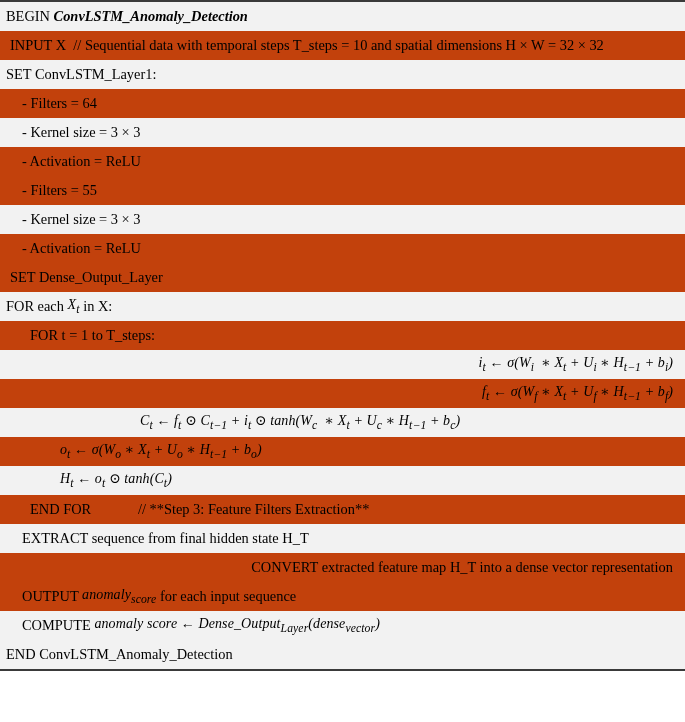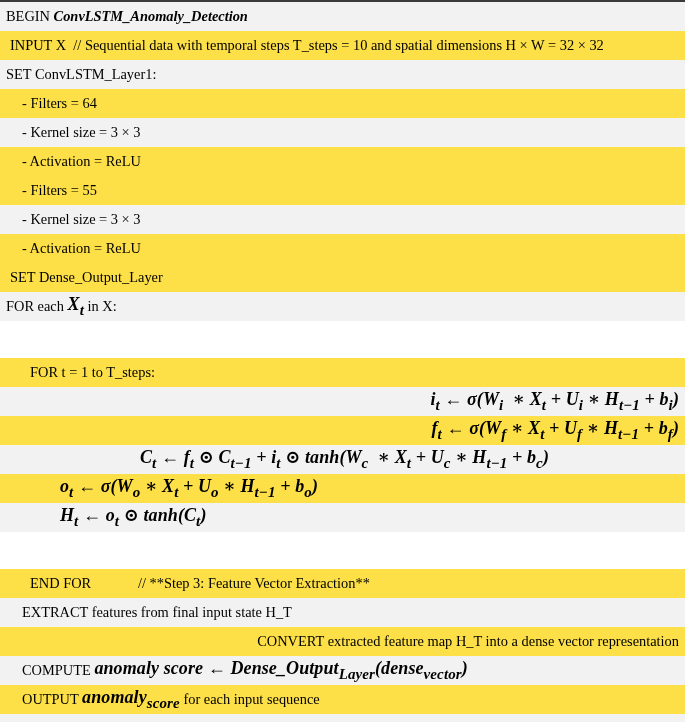--- a/index.html
+++ b/index.html
@@ -26,43 +26,43 @@
   .algo-row {
     box-sizing: border-box;
     width: 100%;
     height: 29px;
     display: flex;
     align-items: center;
     font-size: 14.4px;
     line-height: 1;
     white-space: pre;
     overflow: hidden;
-    padding-right: 6px;
+    padding-right: 12px;
   }
   .algo-row.band    { background: #f2f2f2; }
-  .algo-row.plain   { background: #fde047; }
+  .algo-row.plain   { background: #c2410c; }
 
   
   .ind-0  { padding-left: 6px; }
   .ind-1  { padding-left: 10px; }
   .ind-2  { padding-left: 14px; justify-content: flex-end; }
   .ind-3  { padding-left: 22px; }
-  .ind-4  { padding-left: 30px; margin-top: 37px; }
+  .ind-4  { padding-left: 30px; }
   .ind-5  { padding-left: 36px; justify-content: flex-end; }
   .ind-6  { padding-left: 60px; }
   .ind-8  { padding-left: 140px; }
 
   .row-text { display: inline-block; }
 
   
   .mono-math {
     font-family: "Liberation Serif", "DejaVu Serif", serif;
-    font-weight: bold;
+    font-weight: normal;
     font-style: italic;
-    font-size: 18px;
+    font-size: 14px;
     letter-spacing: 0.1px;
   }
   .bi {
     font-weight: bold;
     font-style: italic;
   }
 </style>
 </head>
 <body>
 
@@ -132,36 +132,36 @@
 
   <div class="algo-row plain ind-6">
     <span class="mono-math">o<sub>t</sub> ← σ(W<sub>o</sub> ∗ X<sub>t</sub> + U<sub>o</sub> ∗ H<sub>t−1</sub> + b<sub>o</sub>)</span>
   </div>
 
   <div class="algo-row band ind-6">
     <span class="mono-math">H<sub>t</sub> ← o<sub>t</sub> ⊙ tanh(C<sub>t</sub>)</span>
   </div>
 
   <div class="algo-row plain ind-4">
-    <span class="row-text">END FOR</span><span>&nbsp;&nbsp;&nbsp;&nbsp;&nbsp;&nbsp;&nbsp;&nbsp;&nbsp;&nbsp;&nbsp;&nbsp;&nbsp;</span><span class="row-text">// **Step 3: Feature Vector Extraction**</span>
+    <span class="row-text">END FOR</span><span>&nbsp;&nbsp;&nbsp;&nbsp;&nbsp;&nbsp;&nbsp;&nbsp;&nbsp;&nbsp;&nbsp;&nbsp;&nbsp;</span><span class="row-text">// **Step 3: Feature Filters Extraction**</span>
   </div>
 
   <div class="algo-row band ind-3">
-    <span class="row-text">EXTRACT features from final input state H_T</span>
+    <span class="row-text">EXTRACT sequence from final hidden state H_T</span>
   </div>
 
   <div class="algo-row plain ind-2">
     <span class="row-text">CONVERT extracted feature map H_T into a dense vector representation</span>
   </div>
 
+  <div class="algo-row plain ind-3">
+    <span class="row-text">OUTPUT </span><span class="mono-math">anomaly<sub>score</sub></span><span class="row-text"> for each input sequence</span>
+  </div>
+
   <div class="algo-row band ind-3">
     <span class="row-text">COMPUTE </span><span class="mono-math">anomaly score ← Dense_Output<sub>Layer</sub>(dense<sub>vector</sub>)</span>
-  </div>
-
-  <div class="algo-row plain ind-3">
-    <span class="row-text">OUTPUT </span><span class="mono-math">anomaly<sub>score</sub></span><span class="row-text"> for each input sequence</span>
   </div>
 
   <div class="algo-row band ind-0">
     <span class="row-text">END</span><span>&nbsp;</span><span class="row-text">ConvLSTM_Anomaly_Detection</span>
   </div>
 
 </div>
 
 </body></html>

